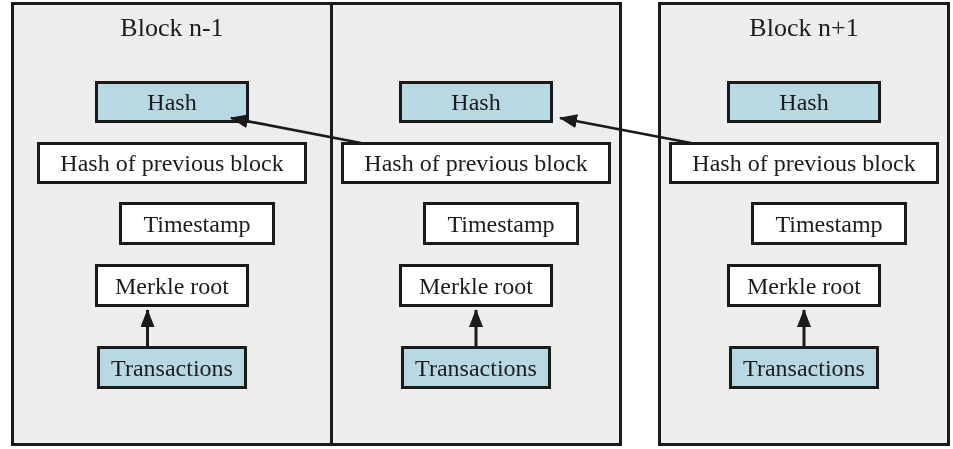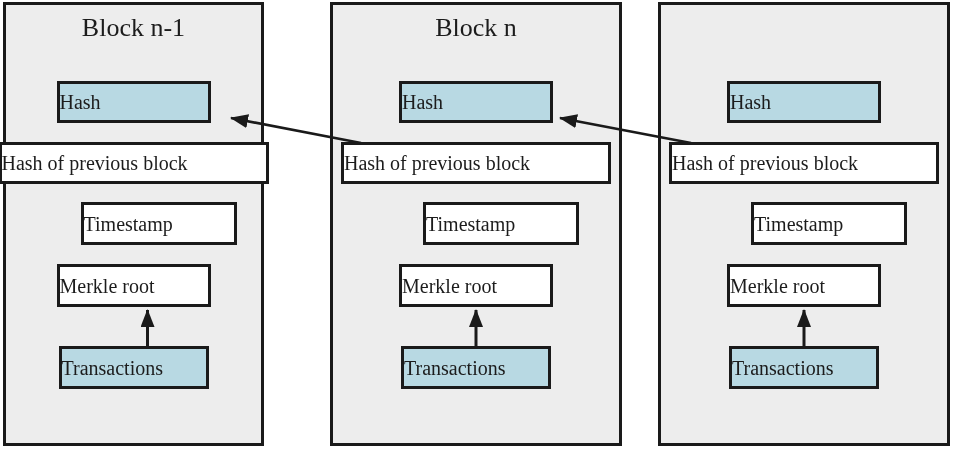--- a/index.html
+++ b/index.html
@@ -13,43 +13,43 @@
     overflow: hidden;
   }
   .panel {
     position: absolute;
     top: 2px;
     height: 444px;
     background: #ededed;
     border: 3px solid #1a1a1a;
     box-sizing: border-box;
   }
-  .p1 { left: 3px;   width: 261px; }
+  .p1 { left: 11px;   width: 322px; }
   .p2 { left: 330px; width: 292px; }
   .p3 { left: 658px; width: 292px; }
   .title {
     position: absolute;
     top: 7px; left: 0; right: 0;
     margin: 0;
     text-align: center;
     font-size: 26px;
     font-weight: normal;
     line-height: 1.2;
   }
   .box {
     position: absolute;
     left: 50%;
     transform: translateX(-50%);
     box-sizing: border-box;
     border: 3px solid #1a1a1a;
     background: #ffffff;
     display: flex;
     align-items: center;
-    justify-content: flex-start;
-    font-size: 20px;
+    justify-content: center;
+    font-size: 24px;
     line-height: 1;
     white-space: nowrap;
   }
   .box.blue { background: #b8d9e3; }
   .b-hash { top: 76px;  width: 154px; height: 42px; }
   .b-prev { top: 137px; width: 270px; height: 42px; }
   .b-ts   { top: 197px; width: 156px; height: 43px; margin-left: 25px; }
   .b-mr   { top: 259px; width: 154px; height: 43px; }
   .b-tx   { top: 341px; width: 150px; height: 43px; }
   .overlay {
@@ -77,39 +77,39 @@
     </div>
     <div class="box b-mr">
       <span>Merkle root</span>
     </div>
     <div class="box blue b-tx">
       <span>Transactions</span>
     </div>
   </section>
 
   <section class="panel p2">
-    <h2 class="title">Block n</h2>
     <div class="box blue b-hash">
       <span>Hash</span>
     </div>
     <div class="box b-prev">
       <span>Hash of previous block</span>
     </div>
     <div class="box b-ts">
       <span>Timestamp</span>
     </div>
     <div class="box b-mr">
       <span>Merkle root</span>
     </div>
     <div class="box blue b-tx">
       <span>Transactions</span>
     </div>
   </section>
 
   <section class="panel p3">
+    <h2 class="title">Block n+1</h2>
     <div class="box blue b-hash">
       <span>Hash</span>
     </div>
     <div class="box b-prev">
       <span>Hash of previous block</span>
     </div>
     <div class="box b-ts">
       <span>Timestamp</span>
     </div>
     <div class="box b-mr">

